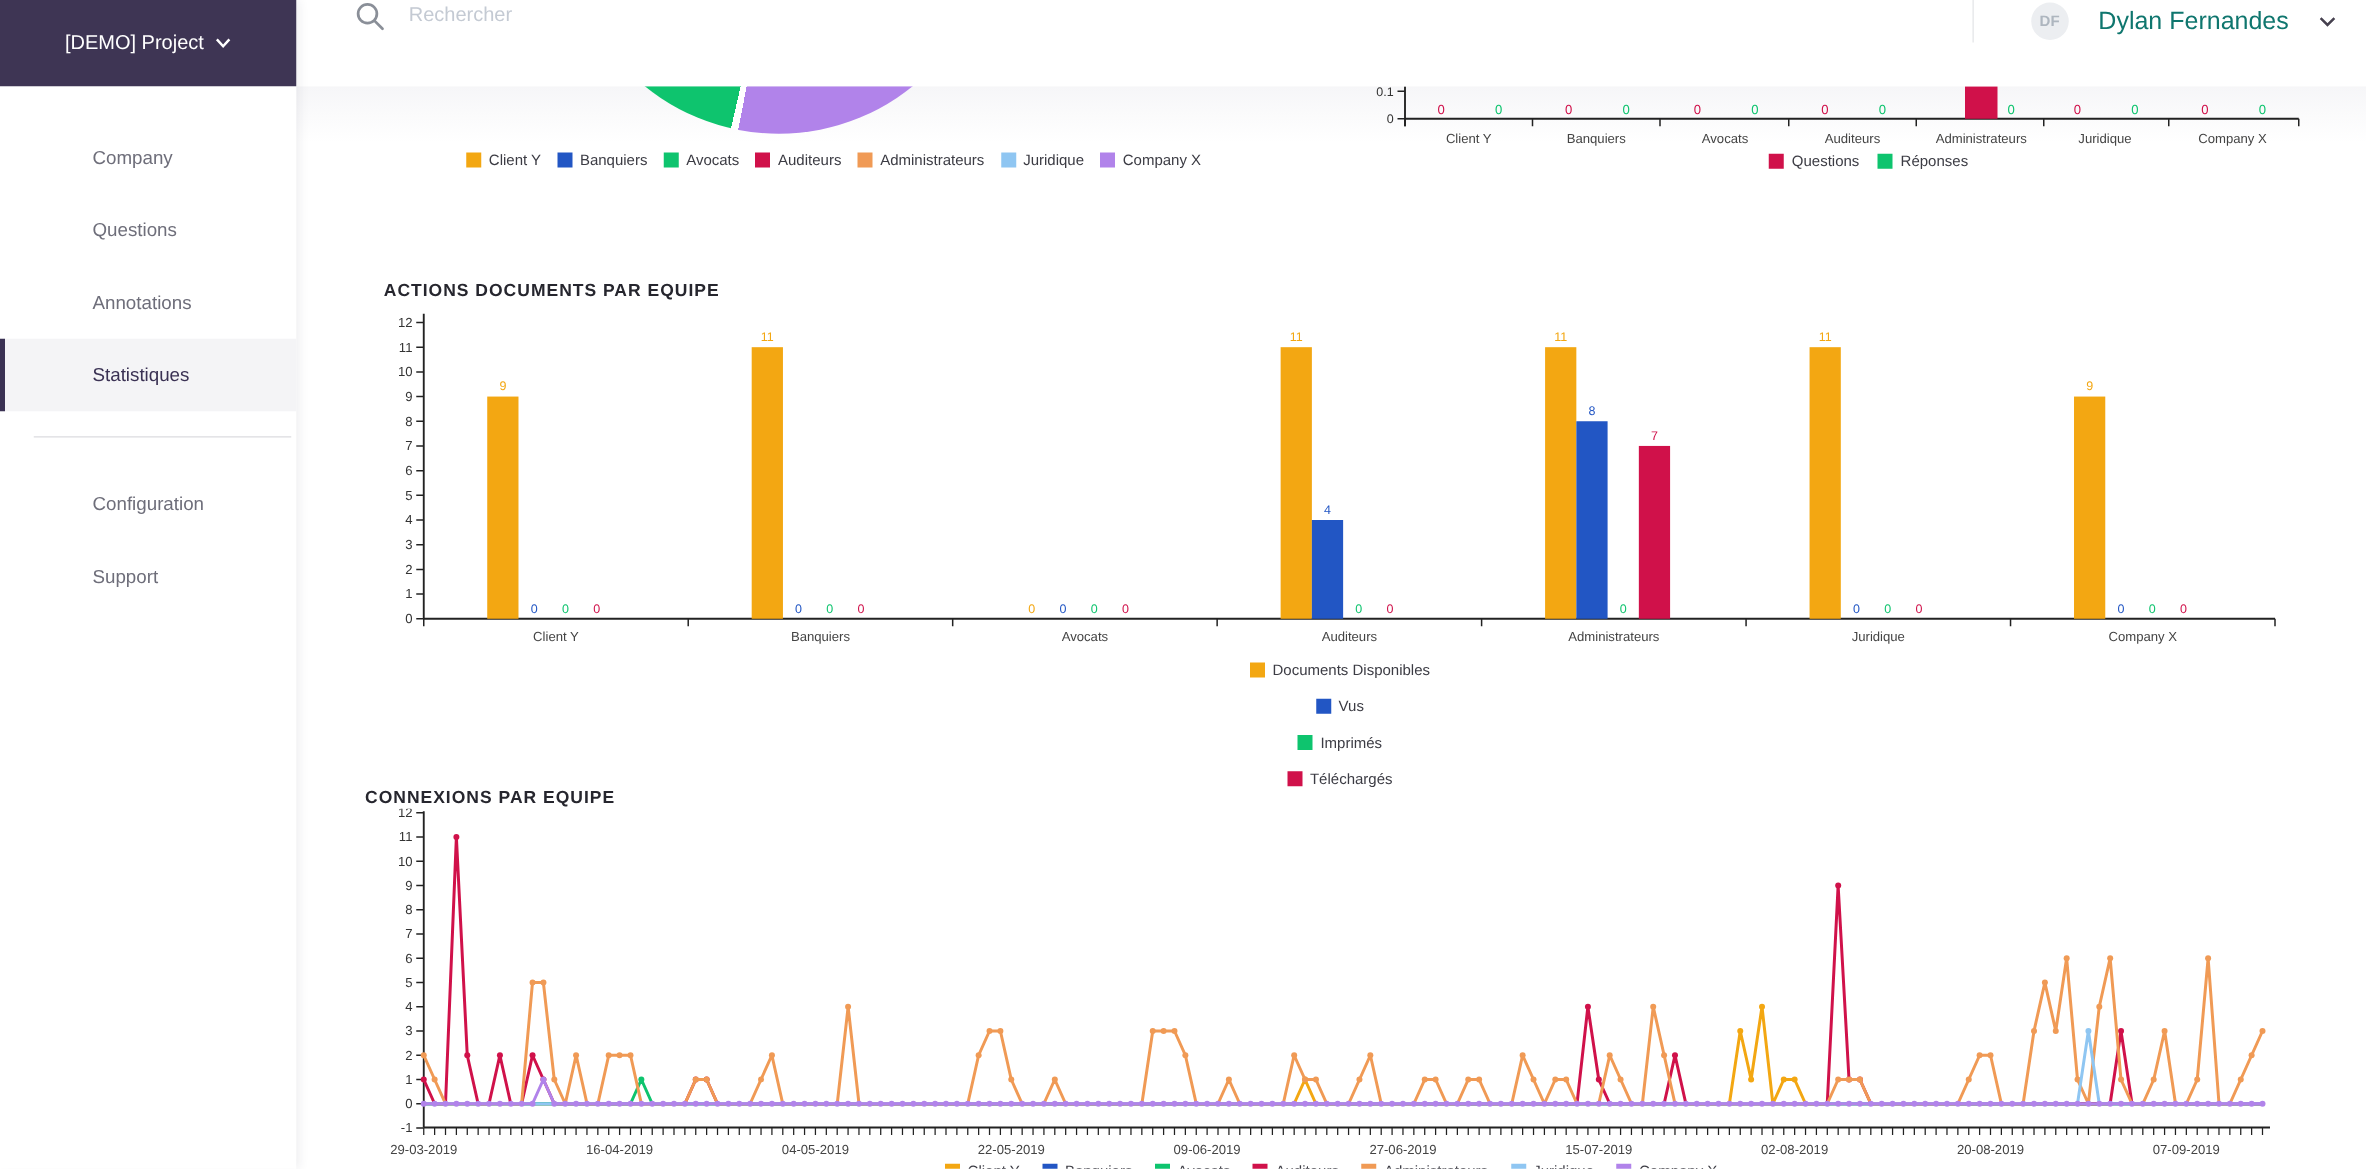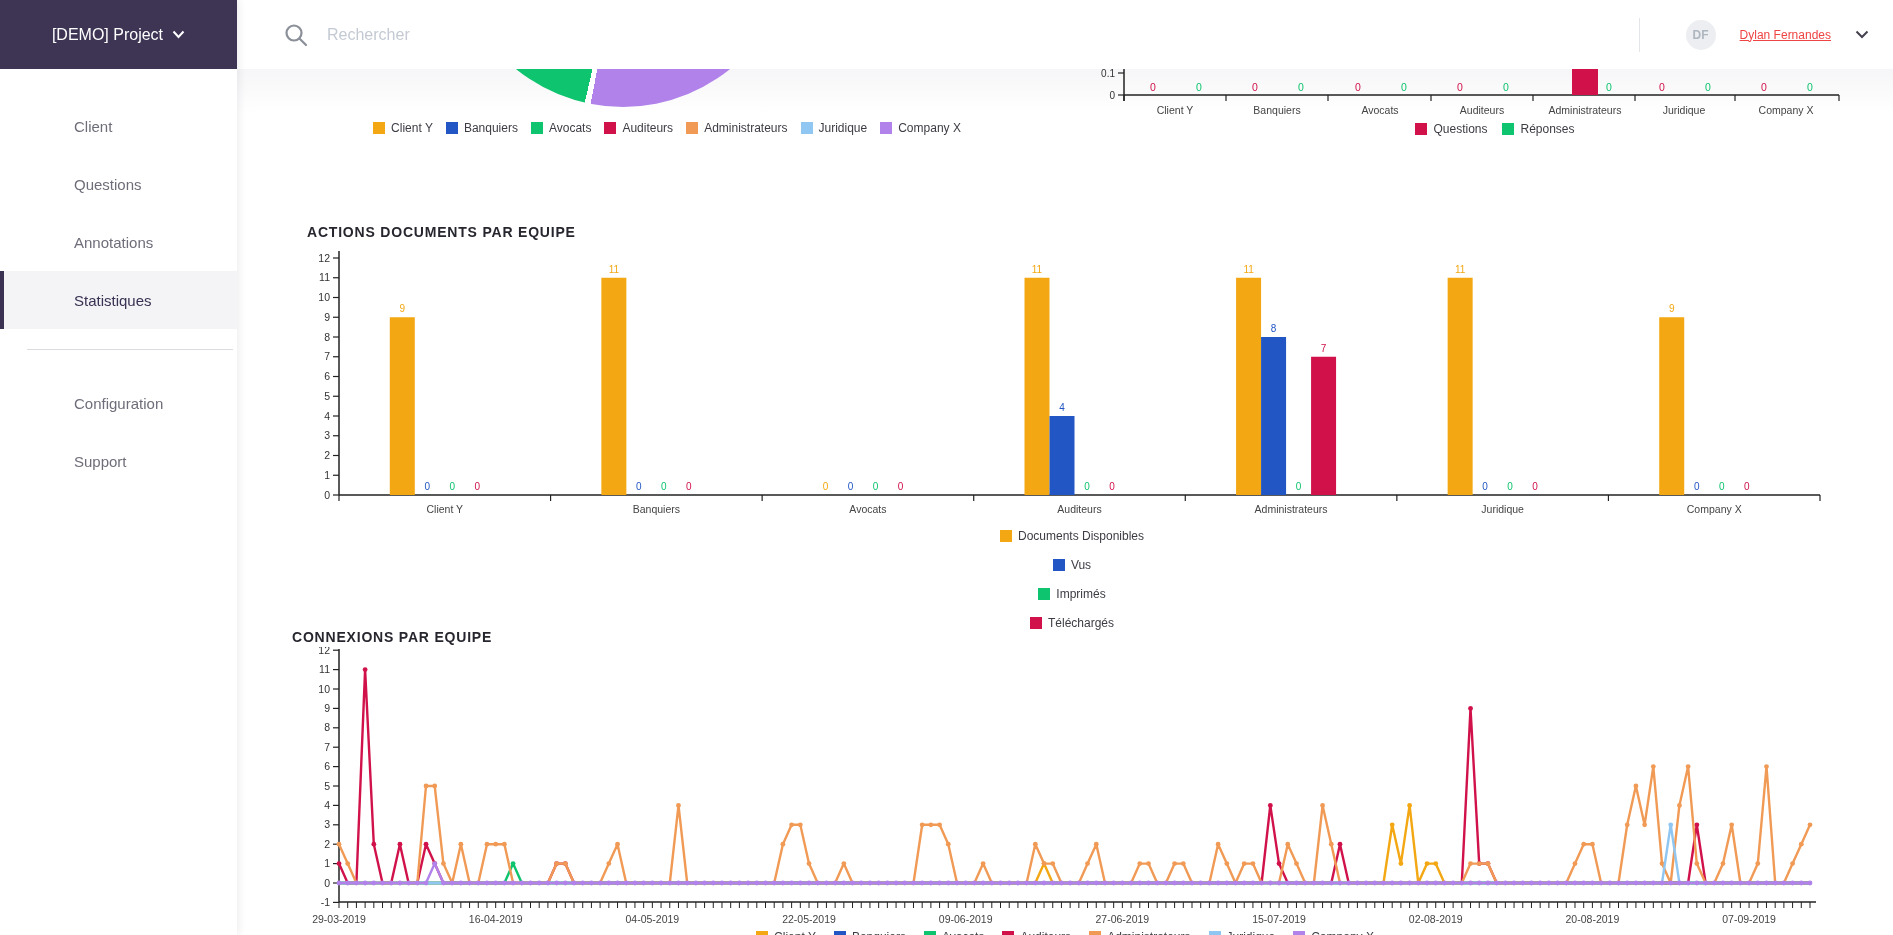--- a/index.html
+++ b/index.html
@@ -15,30 +15,30 @@
   .nav { padding-top:28px; }
   .nav-item { height:58px; display:flex; align-items:center; gap:17px; padding-left:29px;
     font-size:15px; color:#6E6E7A; cursor:pointer; border-left:4px solid transparent; }
   .nav-item svg { stroke:#9A9AA6; flex:0 0 auto; }
   .nav-item.active { background:#F4F4F6; border-left-color:#3A3153; color:#3A3153; font-weight:normal; }
   .nav-item.active svg { stroke:#3A3153; }
   .nav-divider { border-top:1px solid #DCDCE0; margin:20px 4px 16px 27px; }
 
   
   .topbar { position:absolute; left:237px; top:0; right:0; height:69px; background:#fff;
-    display:flex; align-items:center; z-index:5; }
+    display:flex; align-items:flex-start; z-index:5; }
   .search-wrap { display:flex; align-items:center; gap:18px; padding-left:46px; flex:1; }
   .search-input { border:none; outline:none; font-size:16px; color:#7d8590; width:500px;
     font-family:"Liberation Sans", sans-serif; background:transparent; }
   .search-input::placeholder { color:#C4CAD3; }
   .user-zone { display:flex; align-items:center; gap:24px; padding-right:24px; cursor:pointer; }
   .user-divider { width:1px; height:34px; background:#E3E5E8; margin-right:22px; }
   .avatar { width:30px; height:30px; border-radius:50%; background:#ECEEF1; color:#AEB6BF;
     font-size:12px; display:flex; align-items:center; justify-content:center; font-weight:bold; }
-  .user-name { font-size:12px; color:#ef4444;text-decoration:underline; }
+  .user-name { font-size:20px; color:#0f766e; }
 
   
   .main { position:absolute; left:237px; top:69px; width:1656px; height:866px;
     background:linear-gradient(180deg,#F6F6F8 0%, #FFFFFF 45px); overflow:hidden; }
   .pie-circle { position:absolute; left:216px; top:-302px; width:340px; height:340px;
     border-radius:50%; }
   .legend-row { position:absolute; display:flex; justify-content:center; align-items:center; gap:15px; }
   .legend-item { display:flex; align-items:center; gap:6px; font-size:12px; color:#3C3C44; cursor:pointer; }
   .legend-swatch { width:12px; height:12px; display:inline-block; }
   .chart-title { position:absolute; text-align:left; font-size:14px; font-weight:bold;
@@ -55,21 +55,21 @@
         <polyline points="1.5,1.5 6.5,7 11.5,1.5"></polyline>
       </svg>
   </div>
   <div class="nav" id="nav-main">
       <div class="nav-item">
         <span><svg width="24" height="24" viewBox="0 0 24 24" fill="none" stroke-width="1.6" stroke-linejoin="round" stroke-linecap="round" style="stroke: inherit;">
             <path d="M4 11.5 L12 4.5 L20 11.5"></path>
             <path d="M6.5 10 V19.5 H17.5 V10"></path>
             <path d="M10 19.5 v-4.2 h4 v4.2"></path>
           </svg></span>
-        <span>Client</span>
+        <span>Company</span>
       </div>
       <div class="nav-item">
         <span><svg width="24" height="24" viewBox="0 0 24 24" fill="none" stroke-width="1.6" stroke-linejoin="round" stroke-linecap="round" style="stroke: inherit;">
             <path d="M4.5 5.5 h11 a1.3 1.3 0 0 1 1.3 1.3 v5.4 a1.3 1.3 0 0 1 -1.3 1.3 h-5.5 l-3 2.6 v-2.6 h-2.5 a1.3 1.3 0 0 1 -1.3-1.3 v-5.4 a1.3 1.3 0 0 1 1.3-1.3 z"></path>
             <path d="M18.5 9.5 h.8 a1.2 1.2 0 0 1 1.2 1.2 v4.8 a1.2 1.2 0 0 1 -1.2 1.2 h-1.3 v2.3 l-2.7-2.3 h-3.3"></path>
           </svg></span>
         <span>Questions</span>
       </div>
       <div class="nav-item">
         <span><svg width="24" height="24" viewBox="0 0 24 24" fill="none" stroke-width="1.6" stroke-linejoin="round" stroke-linecap="round" style="stroke: inherit;">

